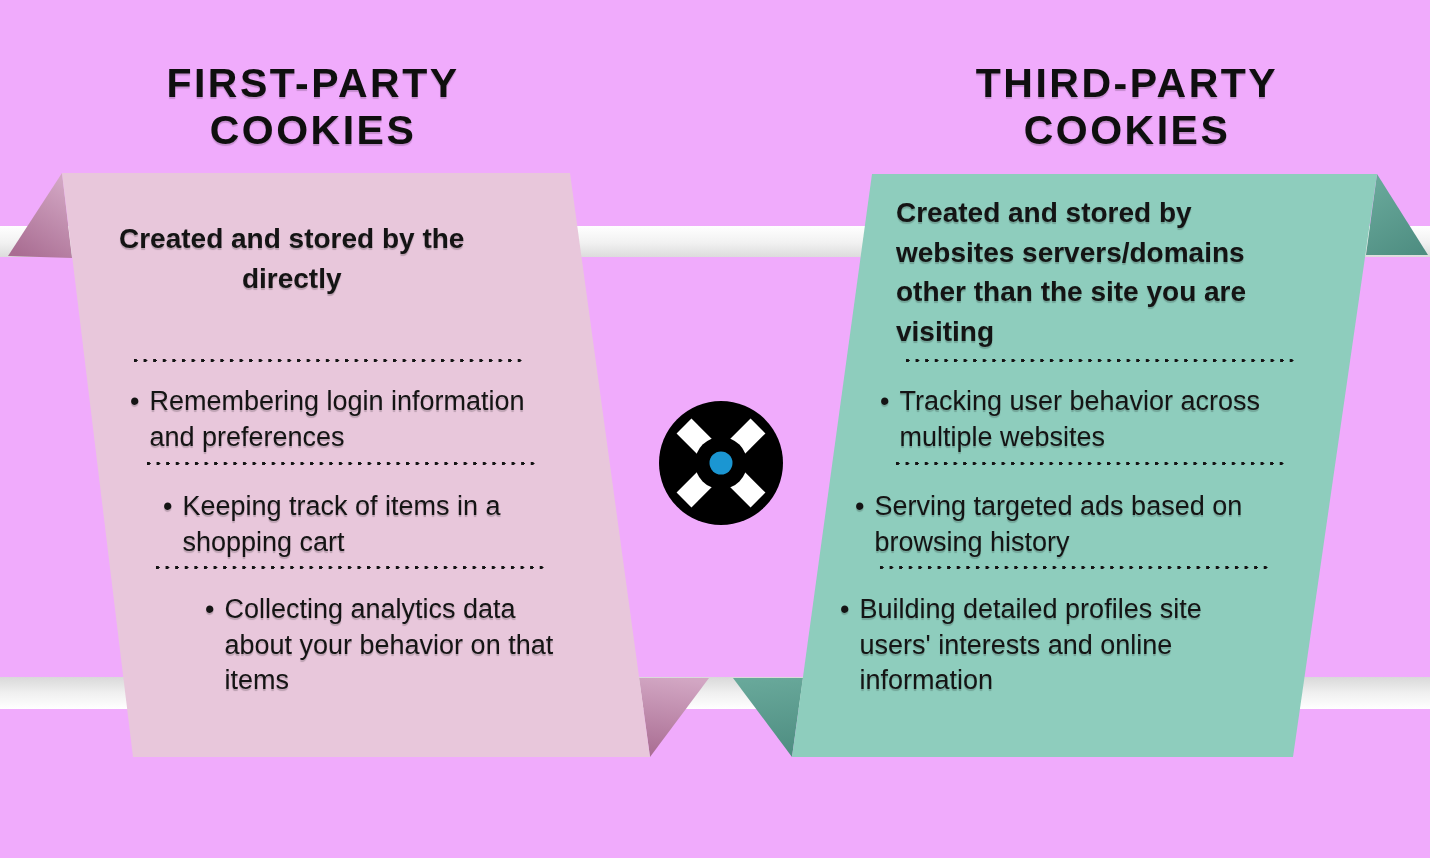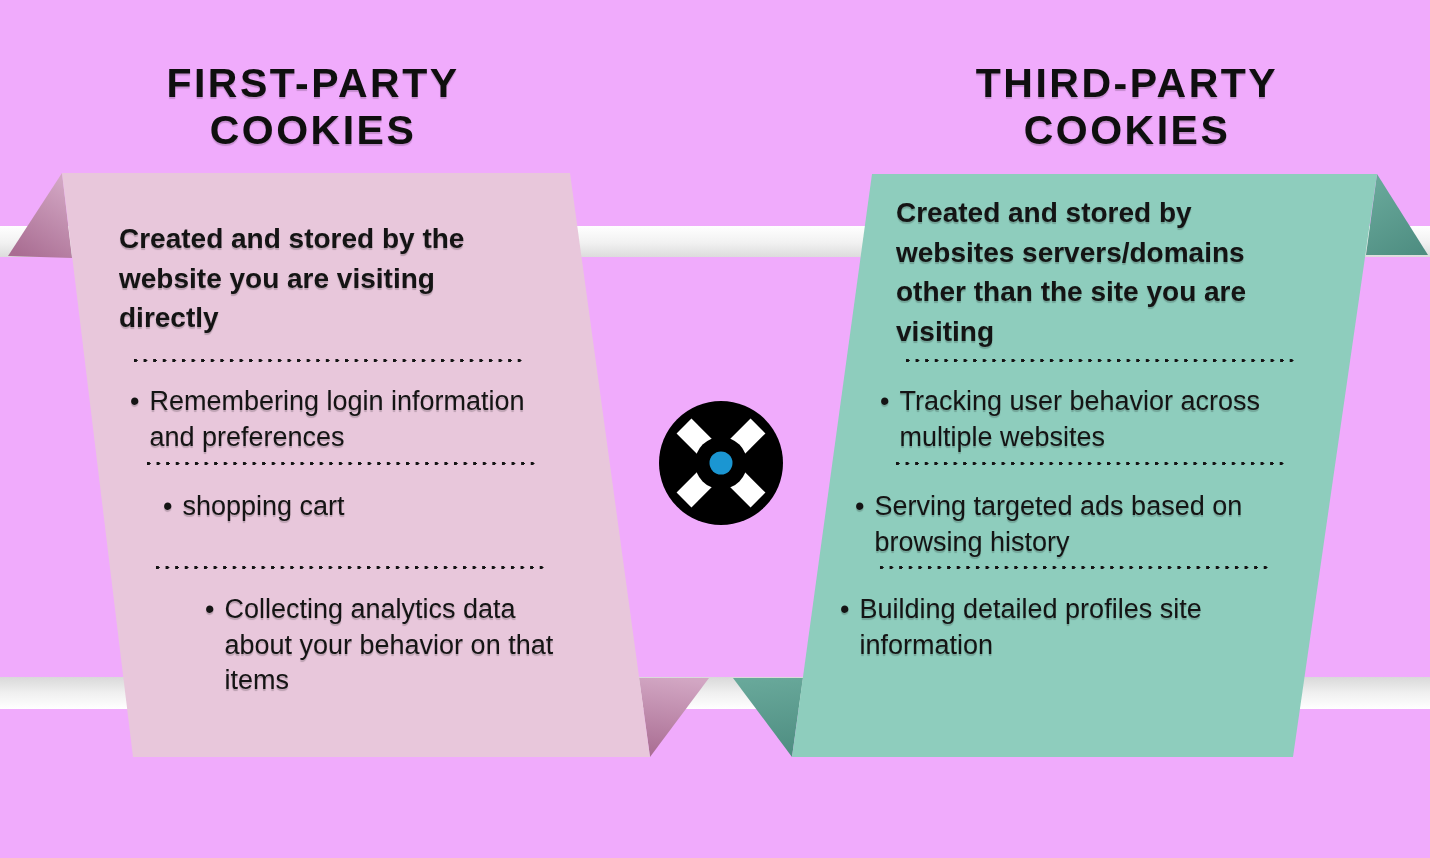--- a/index.html
+++ b/index.html
@@ -15,21 +15,21 @@
     color:#0f0f0f;text-shadow:0 2px 1px rgba(0,0,0,0.18);
   }
   .title .line{display:block;}
   .t-left{left:73px;top:60px;}
   .t-right{left:887px;top:60px;}
 
   .heading{
     position:absolute;font-weight:bold;font-size:28px;line-height:39.5px;
     text-shadow:0 2px 1px rgba(0,0,0,0.20);
   }
-  .h-left{left:119px;top:219px;}
+  .h-left{left:119px;top:219px;text-align:center;}
   .h-right{left:896px;top:193px;}
   .heading .line,.bullet .line{display:block;white-space:nowrap;}
 
   .bullet{
     position:absolute;display:flex;align-items:flex-start;
     font-size:27px;line-height:35.5px;text-shadow:0 2px 1px rgba(0,0,0,0.20);
   }
   .bullet .marker{margin-right:10px;}
   .b-l1{left:130px;top:384px;}
   .b-l2{left:163px;top:489px;}
@@ -109,37 +109,37 @@
     <span class="line">FIRST-PARTY</span>
     <span class="line">COOKIES</span>
   </div>
   <div class="title t-right">
     <span class="line">THIRD-PARTY</span>
     <span class="line">COOKIES</span>
   </div>
 
   <div class="heading h-left">
     <span class="line">Created and stored by the</span>
-    <span class="line">website you are visiting</span>
     <span class="line">directly</span>
   </div>
 
   <div class="dots d-l1"></div>
   <div class="bullet b-l1">
     <span class="marker">•</span>
     <span class="lines">
       <span class="line">Remembering login information</span>
       <span class="line">and preferences</span>
     </span>
   </div>
 
   <div class="dots d-l2"></div>
   <div class="bullet b-l2">
     <span class="marker">•</span>
     <span class="lines">
+      <span class="line">Keeping track of items in a</span>
       <span class="line">shopping cart</span>
     </span>
   </div>
 
   <div class="dots d-l3"></div>
   <div class="bullet b-l3">
     <span class="marker">•</span>
     <span class="lines">
       <span class="line">Collecting analytics data</span>
       <span class="line">about your behavior on that</span>
@@ -170,17 +170,18 @@
       <span class="line">Serving targeted ads based on</span>
       <span class="line">browsing history</span>
     </span>
   </div>
 
   <div class="dots d-r3"></div>
   <div class="bullet b-r3">
     <span class="marker">•</span>
     <span class="lines">
       <span class="line">Building detailed profiles site</span>
+      <span class="line">users' interests and online</span>
       <span class="line">information</span>
     </span>
   </div>
 
 </div>
 
 </body></html>

